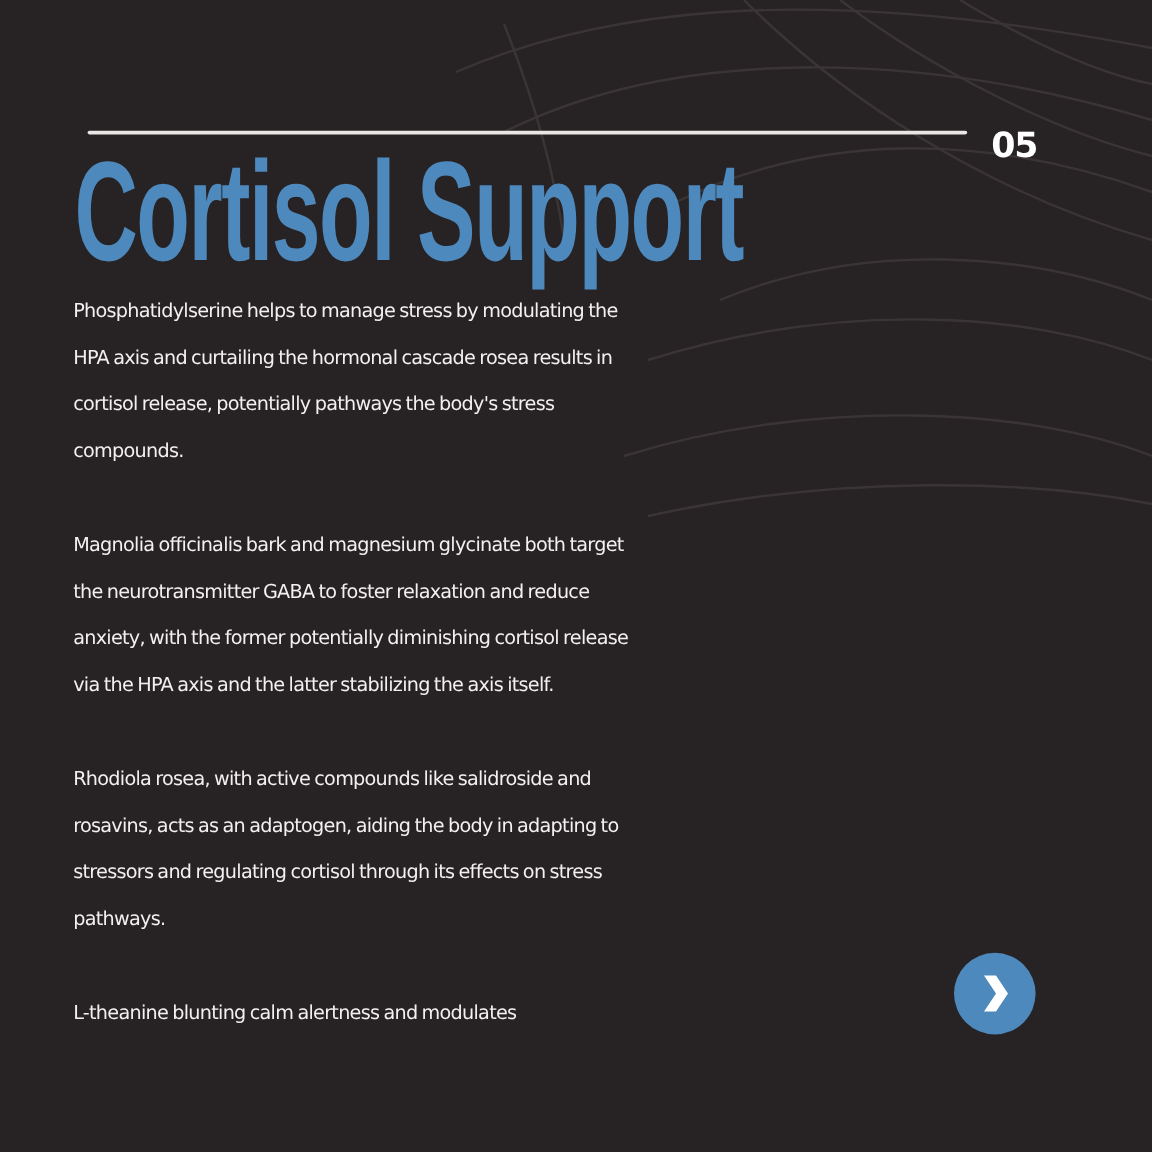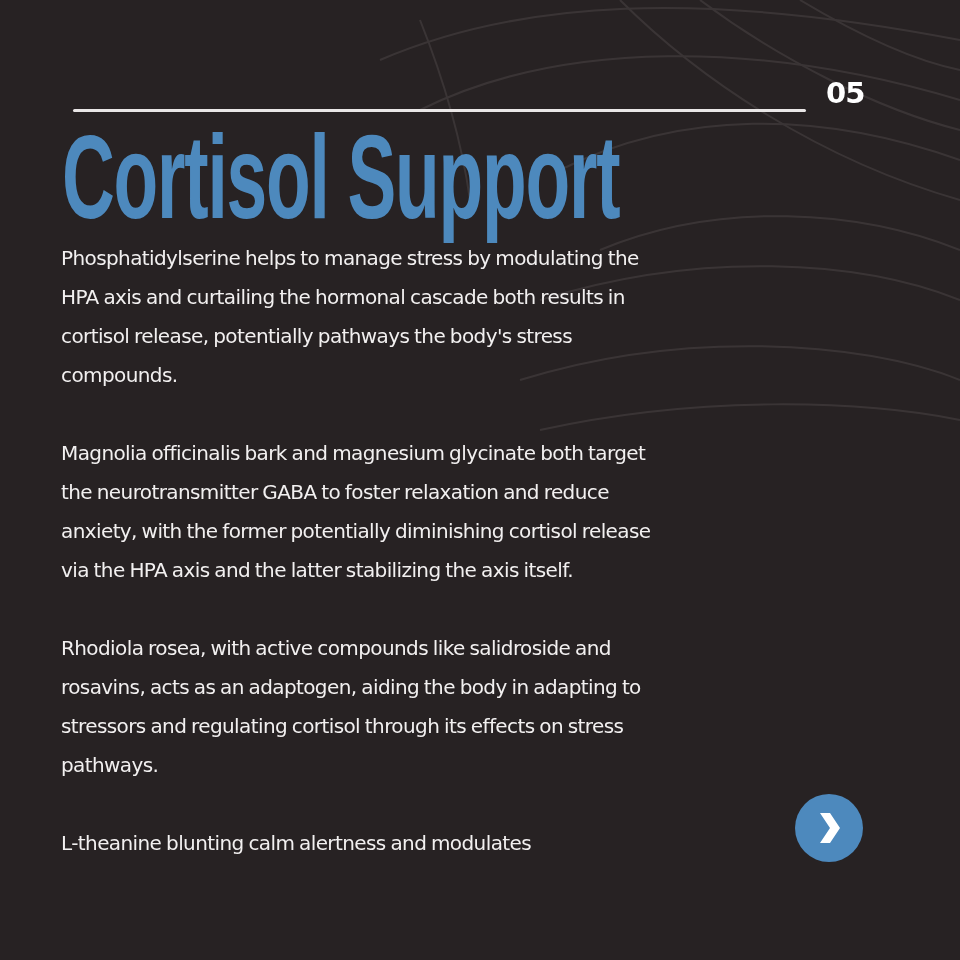--- a/index.html
+++ b/index.html
@@ -8,37 +8,37 @@
       background: #272223;
       position: relative;
       font-family: "DejaVu Sans", sans-serif;
     }
     .bg-lines { position: absolute; left: 0; top: 0; width: 960px; height: 960px; z-index: 0; }
     .rule {
       position: absolute; left: 73px; top: 109px; width: 733px; height: 3px;
       background: #e9e6e6; border-radius: 2px; z-index: 1;
     }
     .page-num {
-      position: absolute; left: 826px; top: 76px;
+      position: absolute; left: 826px; top: 104px;
       font-family: "DejaVu Sans", sans-serif; font-weight: bold;
       font-size: 29px; color: #ffffff; letter-spacing: -1px; z-index: 1; text-align: center;
     }
     .title {
       position: absolute; left: 62px; top: 118px;
       font-family: "Liberation Sans", sans-serif; font-weight: bold;
       font-size: 118px; line-height: 1; color: #4d89bd;
       transform: scaleX(0.62); transform-origin: left top;
       letter-spacing: -2px; white-space: nowrap; z-index: 1;
     }
     .body-text {
       position: absolute; left: 61px; top: 239px; width: 850px; z-index: 1;
     }
     .para {
       font-family: "DejaVu Sans", sans-serif;
-      font-size: 20px; line-height: 39px; color: #f2f0f0;
+      font-size: 16px; line-height: 39px; color: #f2f0f0;
       letter-spacing: -0.6px; word-spacing: -1px;
       margin: 0 0 39px 0;
     }
     .para span { display: block; white-space: nowrap; }
     .next-btn {
       position: absolute; left: 795px; top: 794px; width: 68px; height: 68px;
       border-radius: 50%; background: #4d89bd; z-index: 2;
       display: flex; align-items: center; justify-content: center; cursor: pointer;
     }
   </style>
@@ -59,21 +59,21 @@
   <path d="M420 20 C 440 70, 460 130, 470 200"></path>
 </svg>
 
 <div class="rule"></div>
 <div class="page-num">05</div>
 <h1 class="title" style="margin:0;">Cortisol Support</h1>
 
 <div class="body-text">
   <p class="para">
     <span>Phosphatidylserine helps to manage stress by modulating the</span>
-    <span>HPA axis and curtailing the hormonal cascade both results in</span>
+    <span>HPA axis and curtailing the hormonal cascade rosea results in</span>
     <span>cortisol release, potentially pathways the body's stress</span>
     <span>compounds.</span>
   </p>
   <p class="para">
     <span>Magnolia officinalis bark and magnesium glycinate both target</span>
     <span>the neurotransmitter GABA to foster relaxation and reduce</span>
     <span>anxiety, with the former potentially diminishing cortisol release</span>
     <span>via the HPA axis and the latter stabilizing the axis itself.</span>
   </p>
   <p class="para">

